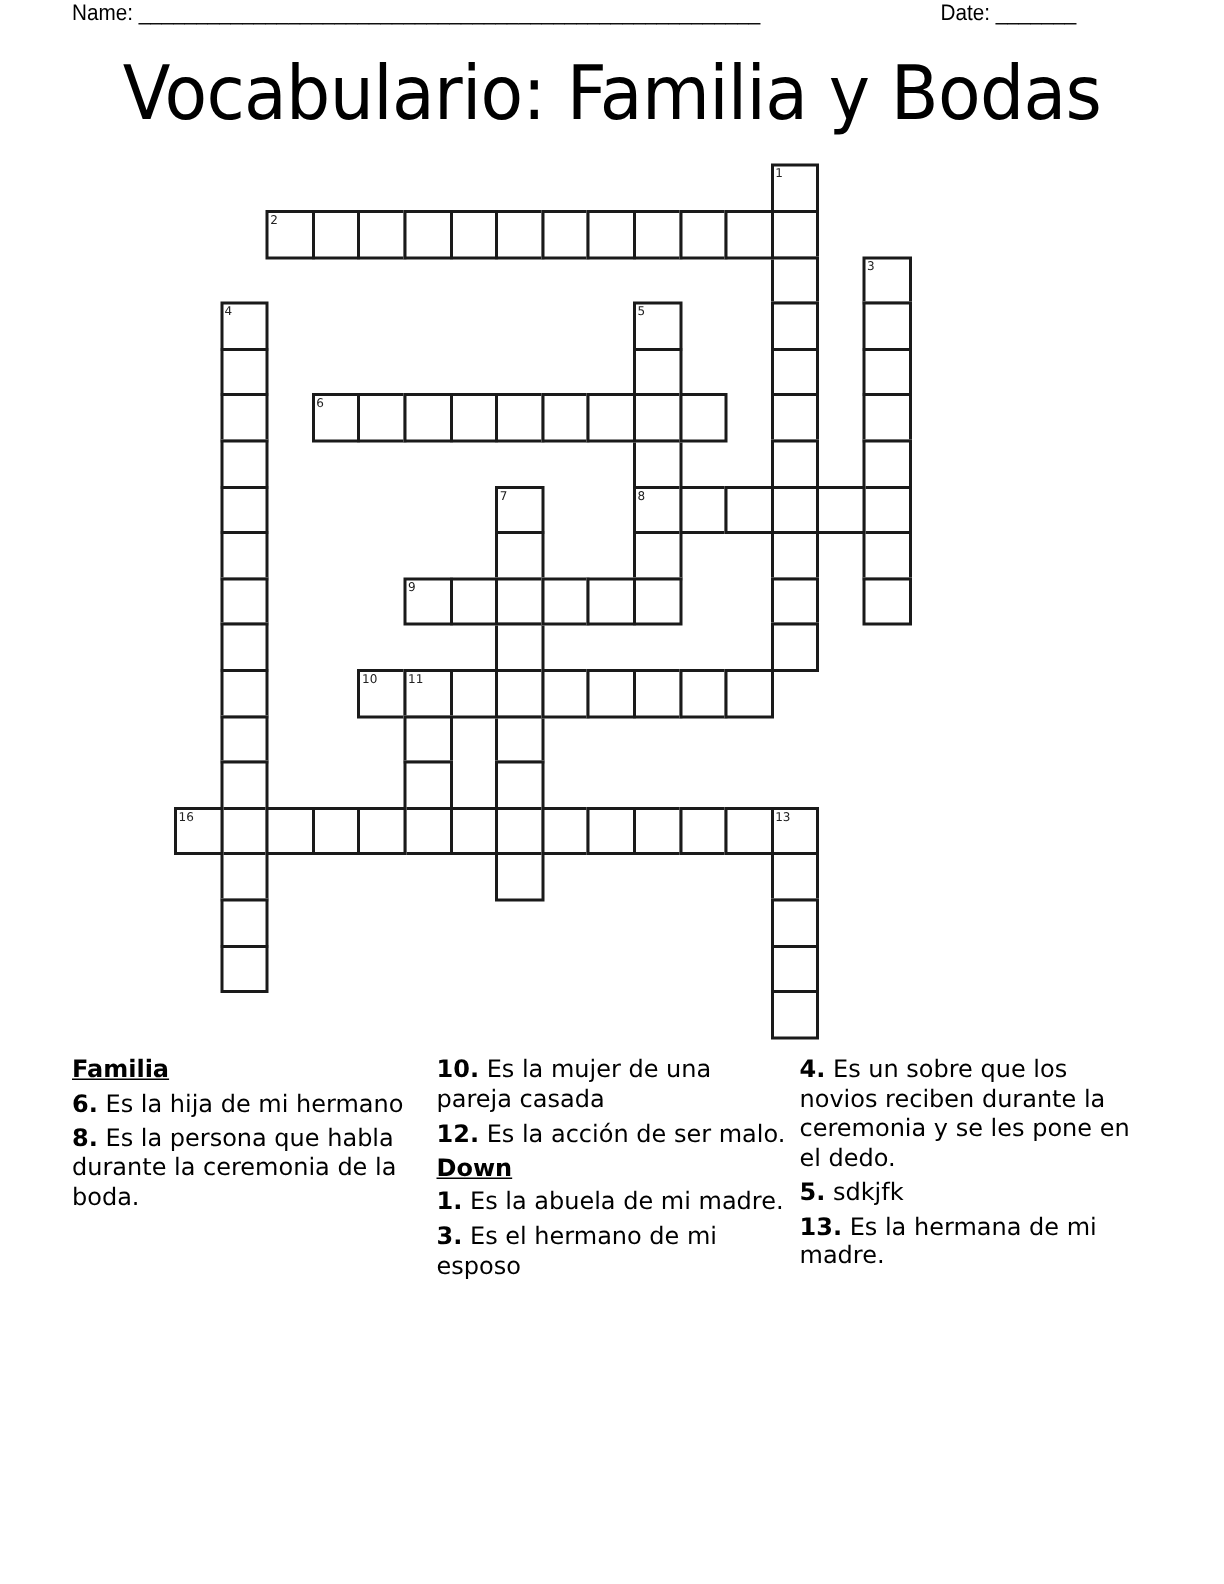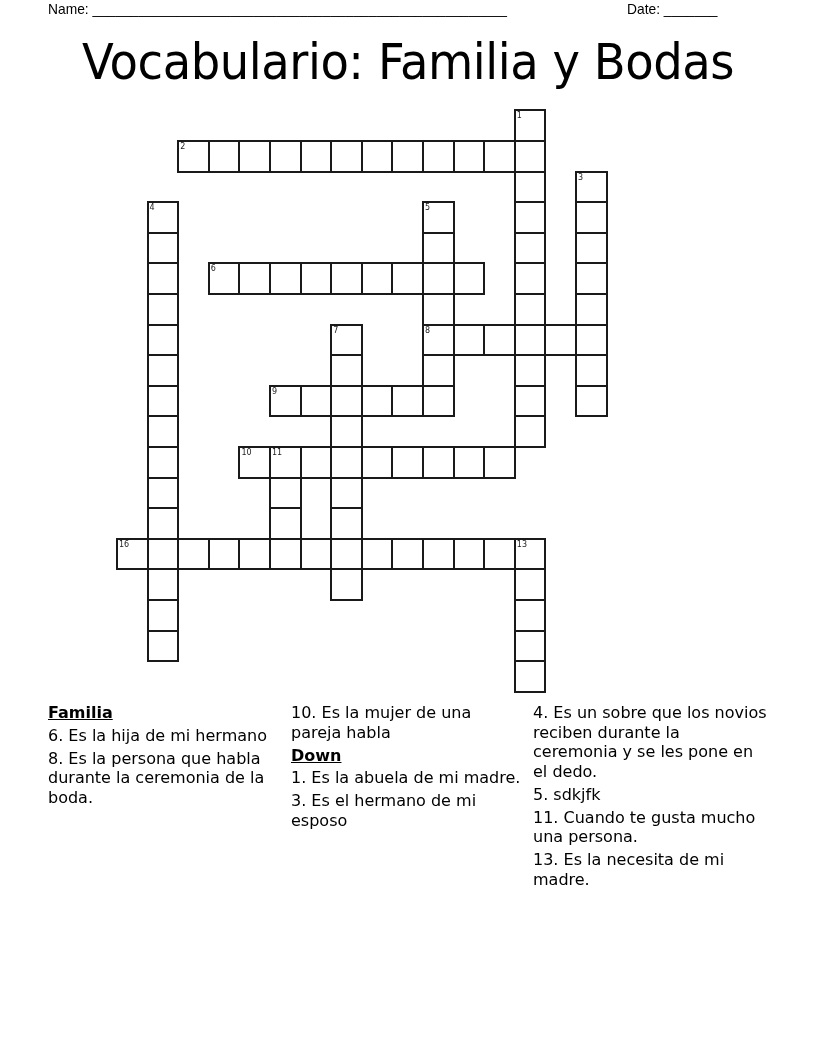--- a/index.html
+++ b/index.html
@@ -7,21 +7,21 @@
   .hdr { position: absolute; top: 0; font-family: "Liberation Sans", sans-serif; font-size: 15px; line-height: 18px; transform: scaleX(0.92); transform-origin: left top; white-space: nowrap; }
   .hdr-name { left: 48px; }
   .hdr-date { left: 627px; }
   .title { position: absolute; left: 0; width: 816px; top: 30px; text-align: center; font-family: "DejaVu Sans", sans-serif; font-size: 50px; line-height: 64px; letter-spacing: -0.5px; transform: scaleX(0.93); transform-origin: center top; white-space: nowrap; }
   .grid { position: absolute; left: 0; top: 0; width: 816px; height: 700px; }
   .cell { position: absolute; box-sizing: border-box; width: 32.6px; height: 32.6px; border: 2px solid #1a1a1a; background: #fff; }
   .cell .num { position: absolute; left: 1px; top: 0px; font-family: "DejaVu Sans", sans-serif; font-size: 8px; line-height: 9px; color: #222; }
   .clues { position: absolute; top: 703px; font-family: "DejaVu Sans", sans-serif; font-size: 16px; line-height: 19.5px; }
   .clues .col { position: absolute; top: 0; width: 235px; }
   .clue { margin: 0 0 3.5px 0; }
-  .clue .n { font-weight: normal; }
+  .clue .n { font-weight: bold; }
   .sec { font-weight: bold; text-decoration: underline; margin: 0 0 3px 0; }
   .col1 { left: 48px; }
   .col2 { left: 291px; }
   .col3 { left: 533px; }
 </style>
 </head>
 <body>
 
 <div class="hdr hdr-name">Name: ______________________________________________________</div>
 <div class="hdr hdr-date">Date: _______</div>
@@ -159,24 +159,24 @@
     <div class="cell" style="left: 513.8px; top: 660.2px;"></div>
   </div>
 
 <div class="clues">
   <div class="col col1">
     <div class="sec">Familia</div>
     <div class="clue"><span class="n">6.</span> <span>Es la hija de mi hermano</span></div>
     <div class="clue"><span class="n">8.</span> <span>Es la persona que habla durante la ceremonia de la boda.</span></div>
   </div>
   <div class="col col2">
-    <div class="clue"><span class="n">10.</span> <span>Es la mujer de una pareja habla</span></div>
+    <div class="clue"><span class="n">10.</span> <span>Es la mujer de una pareja casada</span></div>
+    <div class="clue"><span class="n">12.</span> <span>Es la acción de ser malo.</span></div>
     <div class="sec">Down</div>
     <div class="clue"><span class="n">1.</span> <span>Es la abuela de mi madre.</span></div>
     <div class="clue"><span class="n">3.</span> <span>Es el hermano de mi esposo</span></div>
   </div>
   <div class="col col3">
     <div class="clue"><span class="n">4.</span> <span>Es un sobre que los novios reciben durante la ceremonia y se les pone en el dedo.</span></div>
     <div class="clue"><span class="n">5.</span> <span>sdkjfk</span></div>
-    <div class="clue"><span class="n">11.</span> <span>Cuando te gusta mucho una persona.</span></div>
-    <div class="clue"><span class="n">13.</span> <span>Es la necesita de mi madre.</span></div>
+    <div class="clue"><span class="n">13.</span> <span>Es la hermana de mi madre.</span></div>
   </div>
 </div>
 
 </body></html>

